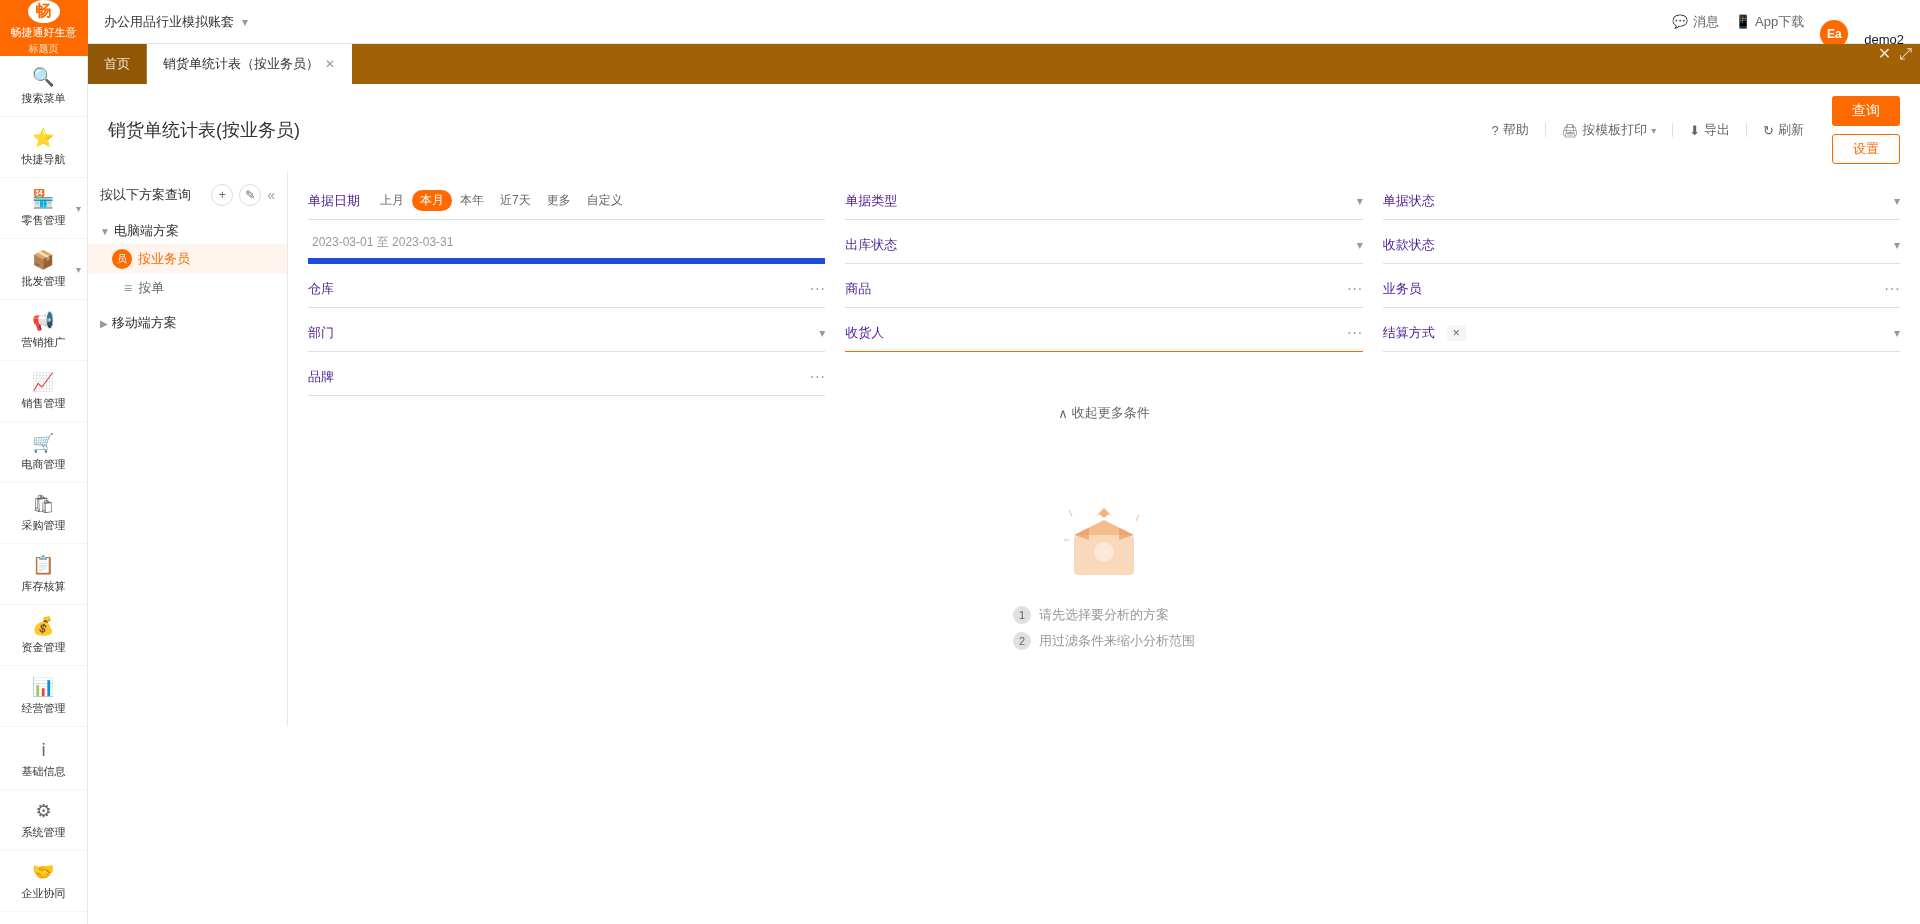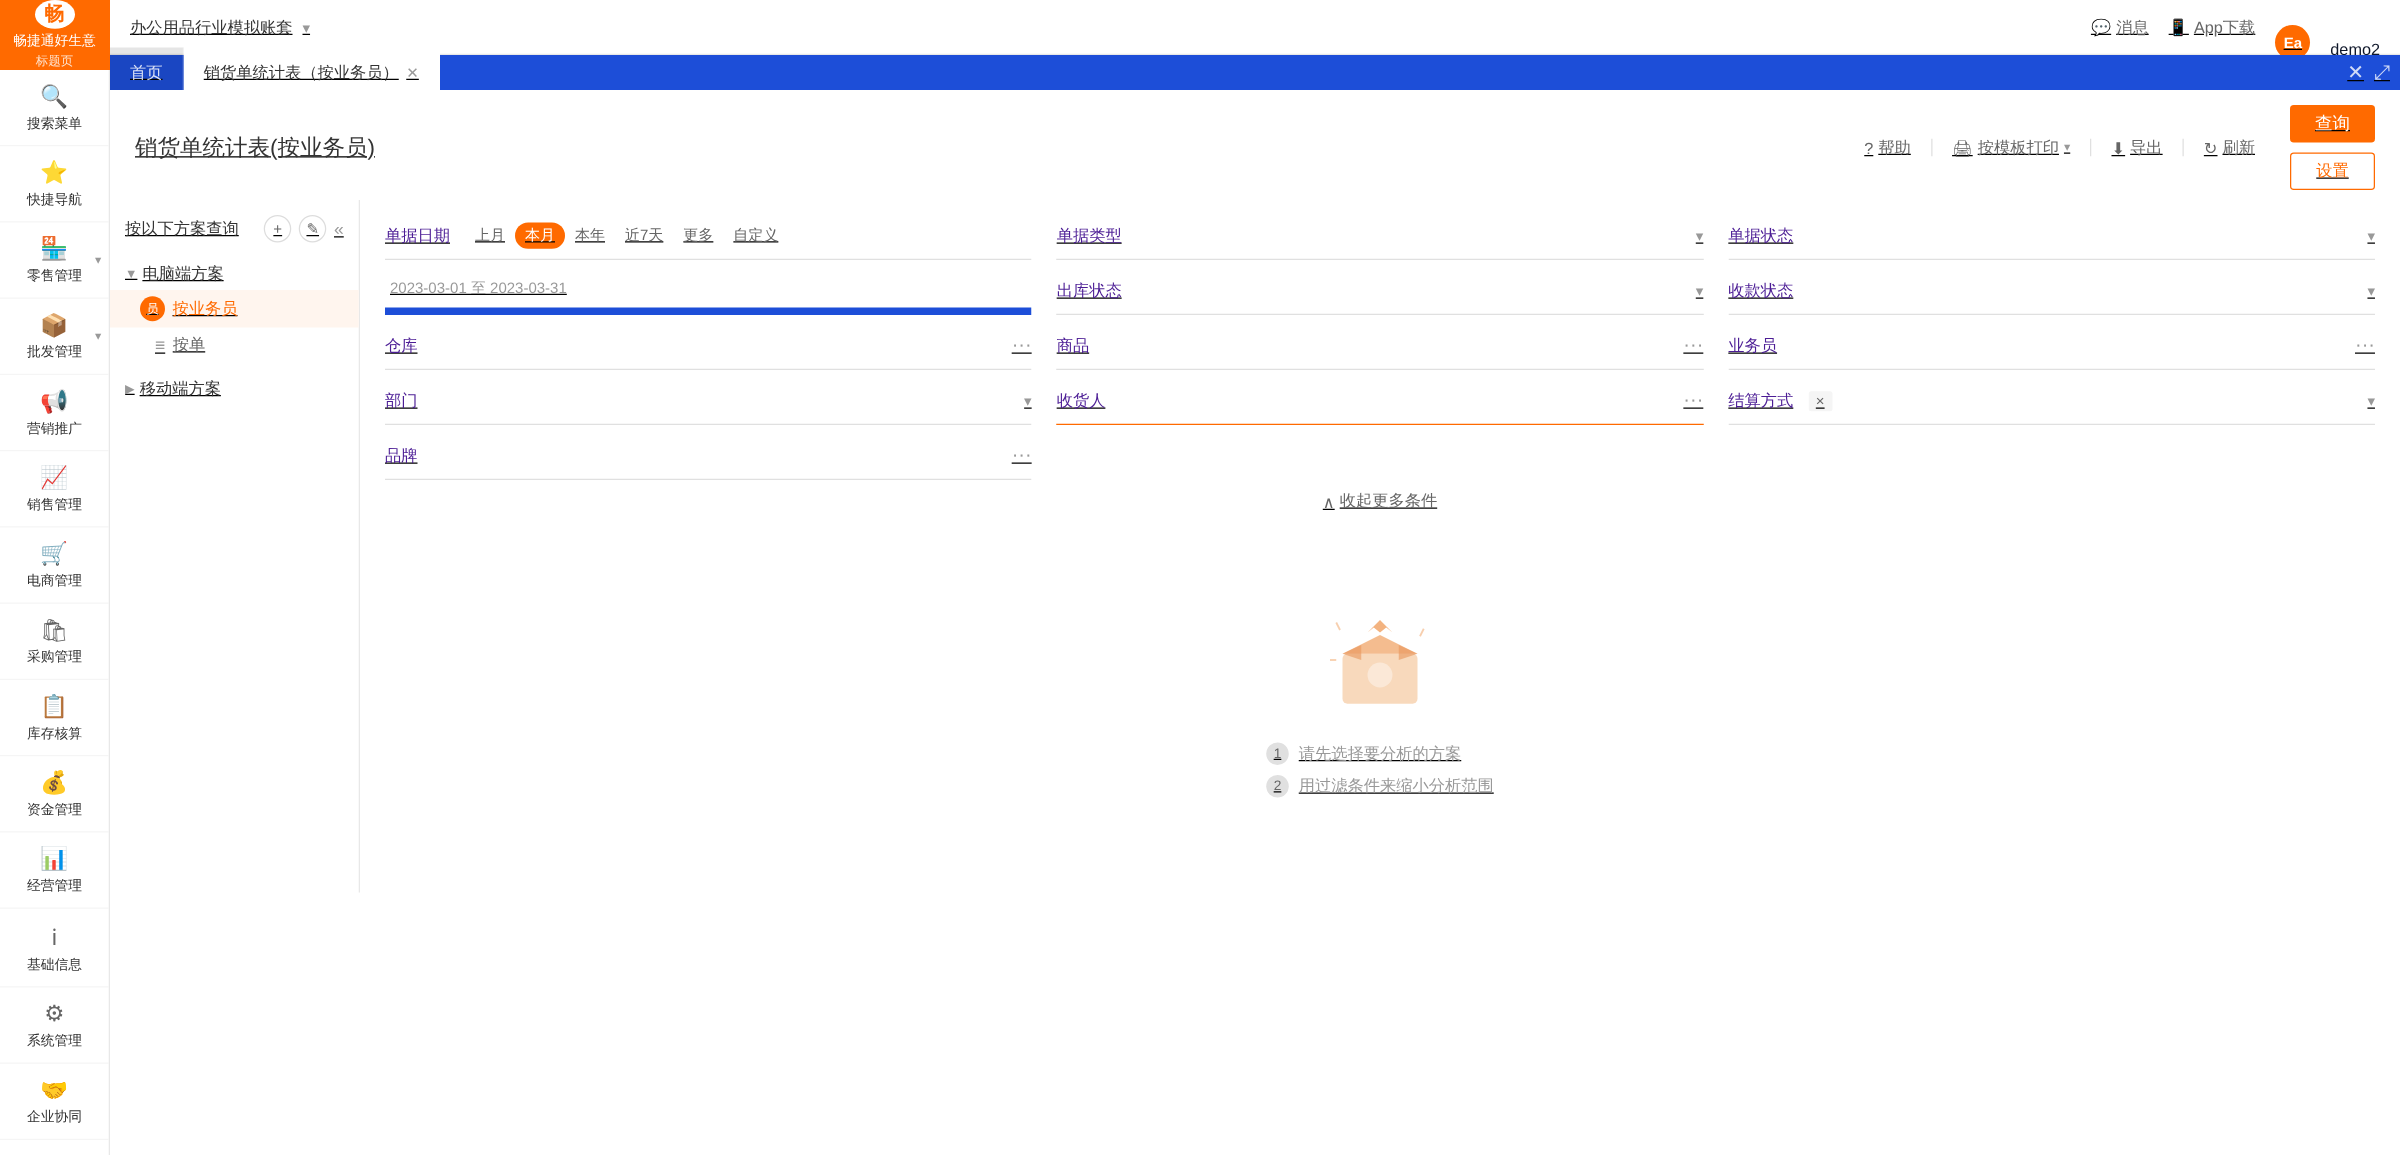--- a/index.html
+++ b/index.html
@@ -12,34 +12,34 @@
     .sidebar-logo-icon span { font-size: 16px; color: #ff6a00; font-weight: bold; }
     .sidebar-logo-text { color: #fff; font-size: 11px; margin-top: 2px; }
     .sidebar-nav { width: 100%; display: flex; flex-direction: column; align-items: center; flex: 1; overflow-y: auto; }
     .sidebar-item { width: 100%; display: flex; flex-direction: column; align-items: center; padding: 10px 0; cursor: pointer; border-bottom: 1px solid #f5f5f5; }
     .sidebar-item .item-icon { font-size: 18px; color: #666; }
     .sidebar-item .item-label { font-size: 11px; color: #333; margin-top: 3px; }
     .sidebar-item.has-arrow { position: relative; }
     .sidebar-item.has-arrow .arrow { position: absolute; right: 6px; top: 50%; transform: translateY(-50%); font-size: 10px; color: #999; }
 
     
-    .main { flex: 1; display: flex; flex-direction: column; overflow: hidden; text-decoration: underline; }
+    .main { flex: 1; display: flex; flex-direction: column; overflow: hidden; }
 
     
     .top-header { height: 44px; background: #fff; display: flex; align-items: center; justify-content: space-between; padding: 0 16px; border-bottom: 1px solid #e8e8e8; }
     .top-header-left { display: flex; align-items: center; gap: 8px; }
     .header-title { font-size: 13px; color: #333; }
     .header-dropdown { font-size: 12px; color: #999; cursor: pointer; }
     .top-header-right { display: flex; align-items: center; gap: 16px; }
     .header-action { display: flex; align-items: center; gap: 4px; font-size: 13px; color: #666; cursor: pointer; }
     .user-avatar { width: 28px; height: 28px; border-radius: 50%; background: #ff6a00; display: flex; align-items: center; justify-content: center; overflow: hidden; margin-top: 24px; }
     .user-name { font-size: 13px; color: #0f172a; cursor: pointer; margin-top: 35px; }
 
     
-    .tab-bar { height: 28px; background: #1d4ed8; display: flex; align-items: center; padding: 0 0; }
+    .tab-bar { height: 40px; background: #a16207; display: flex; align-items: flex-start; padding: 0 0; }
     .tab-item { height: 40px; display: flex; align-items: center; padding: 0 16px; cursor: pointer; font-size: 13px; color: rgba(255,255,255,0.85); gap: 6px; border-right: 1px solid rgba(255,255,255,0.2); }
     .tab-item.home { background: rgba(0,0,0,0.1); }
     .tab-item.active { background: #fff; color: #333; }
     .tab-close { font-size: 12px; color: #999; cursor: pointer; }
     .tab-spacer { flex: 1; }
     .tab-controls { display: flex; align-items: center; padding: 0 8px; gap: 8px; }
     .tab-control-btn { color: rgba(255,255,255,0.8); cursor: pointer; font-size: 16px; }
 
     
     .page-content { flex: 1; overflow: auto; background: #f5f5f5; }

